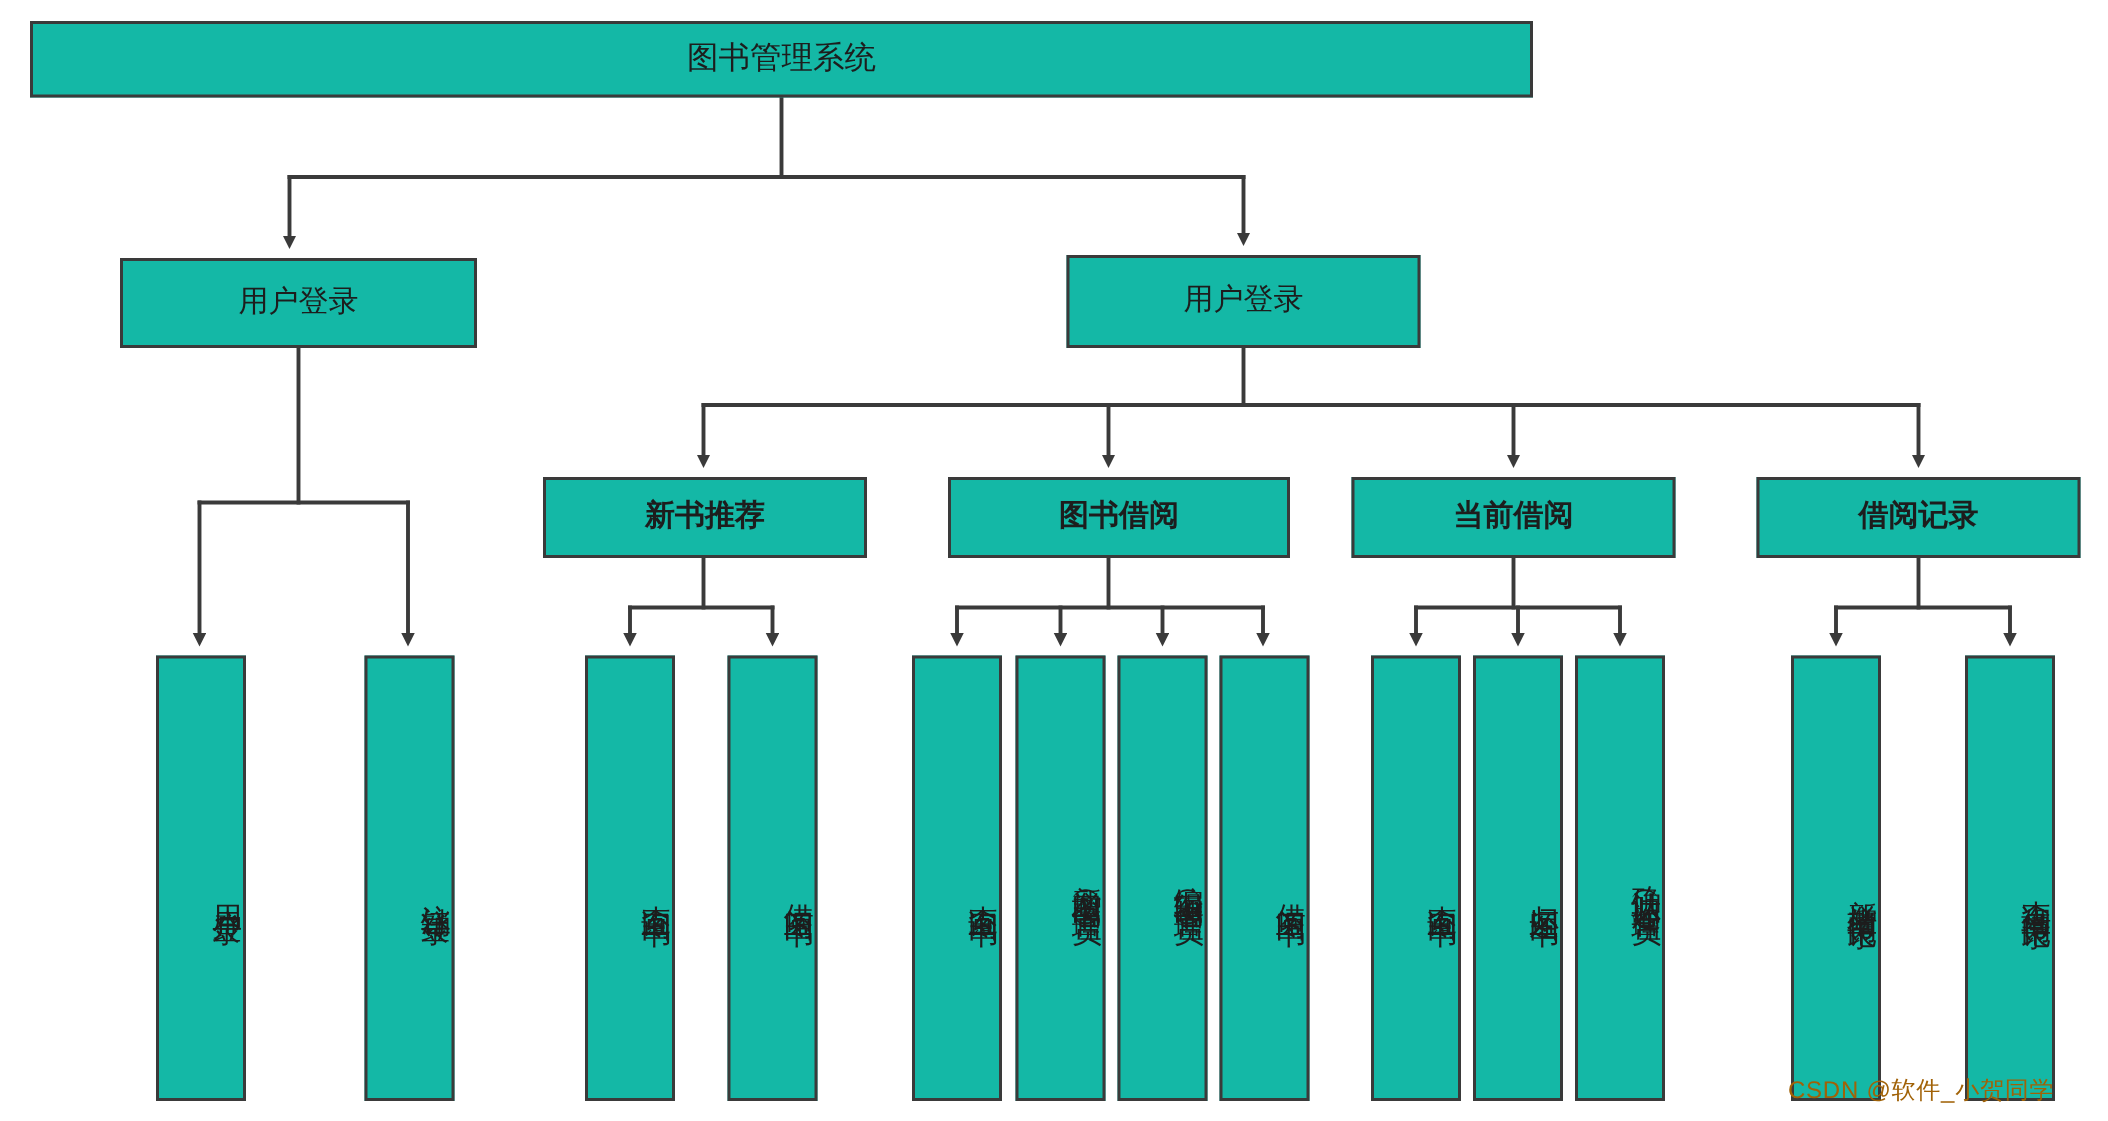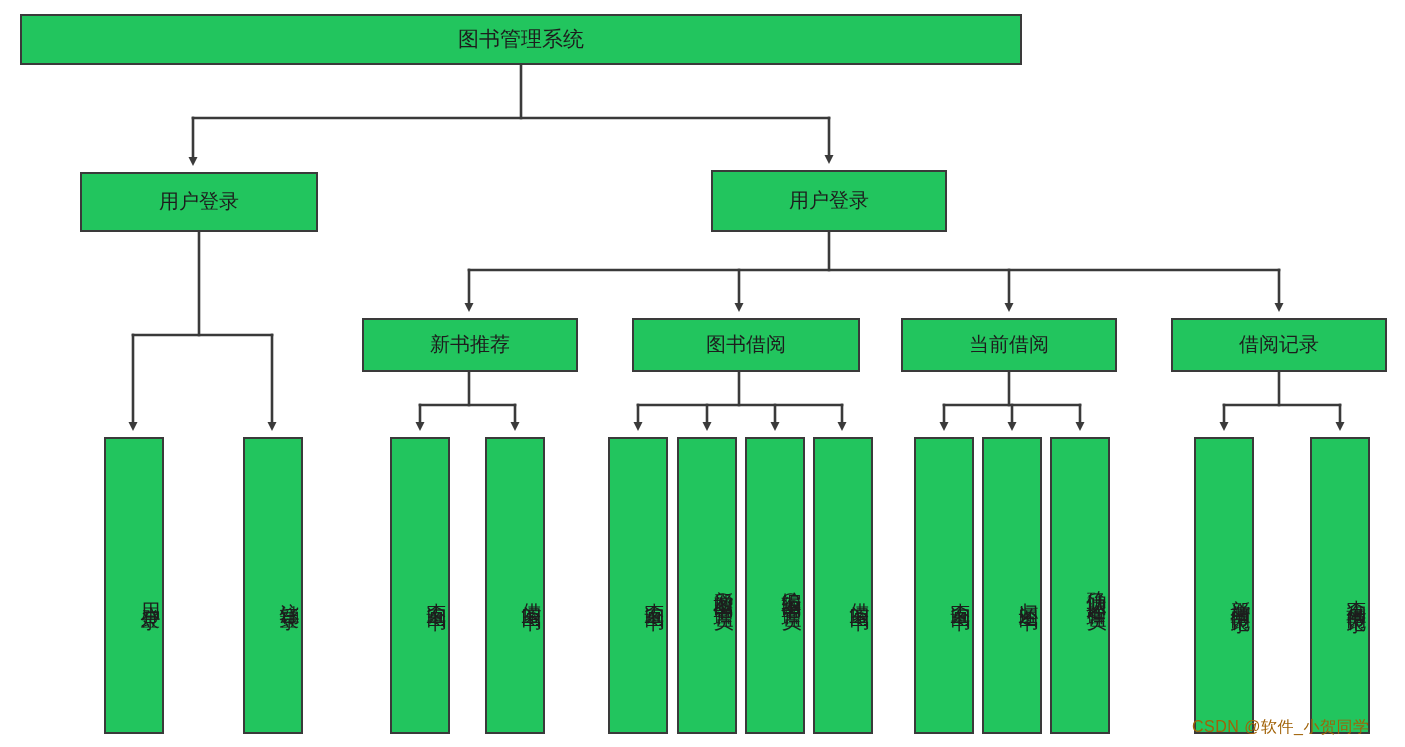--- a/index.html
+++ b/index.html
@@ -17,32 +17,32 @@
   svg#wires{
     position:absolute;
     left:0; top:0;
     width:1405px;
     height:747px;
     pointer-events:none;
   }
   .node{
     position:absolute;
     box-sizing:border-box;
-    background:#22c55e;
+    background:#14b8a6;
     border:2.5px solid #3a3a3a;
     display:flex;
     align-items:center;
     justify-content:center;
     color:#1d1d1d;
     line-height:1.18;
     text-align:center;
   }
   .node.root{ font-size:21px; }
   .node.l2{ font-size:20px; }
-  .node.l3{ font-size:20px; }
+  .node.l3{ font-size:20px;font-weight:bold; }
   .node.leaf{
     font-size:20px;
     writing-mode:vertical-rl;
     text-orientation:upright;
     align-items:flex-start;
     justify-content:center;
     padding-top:14px;
     letter-spacing:3px;
   }
   .node.leaf.tall{ padding-top:6px; }

